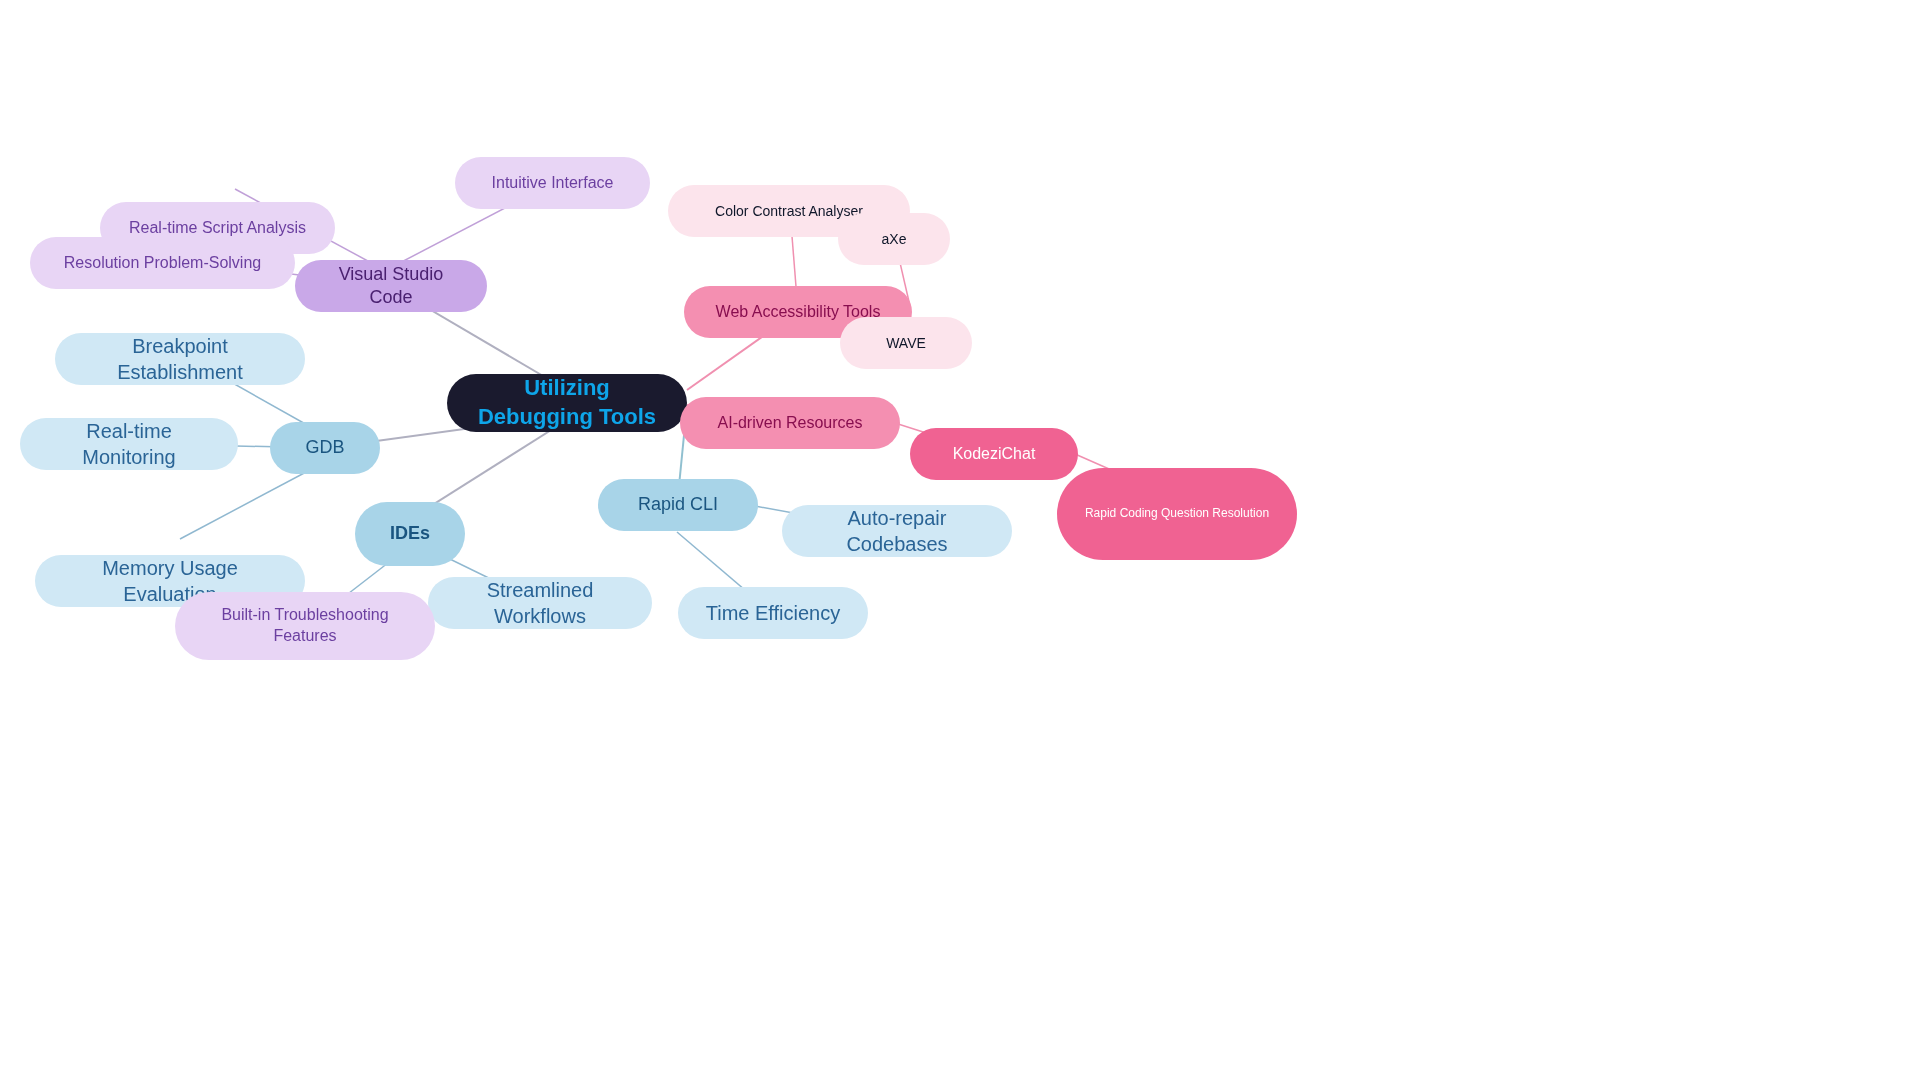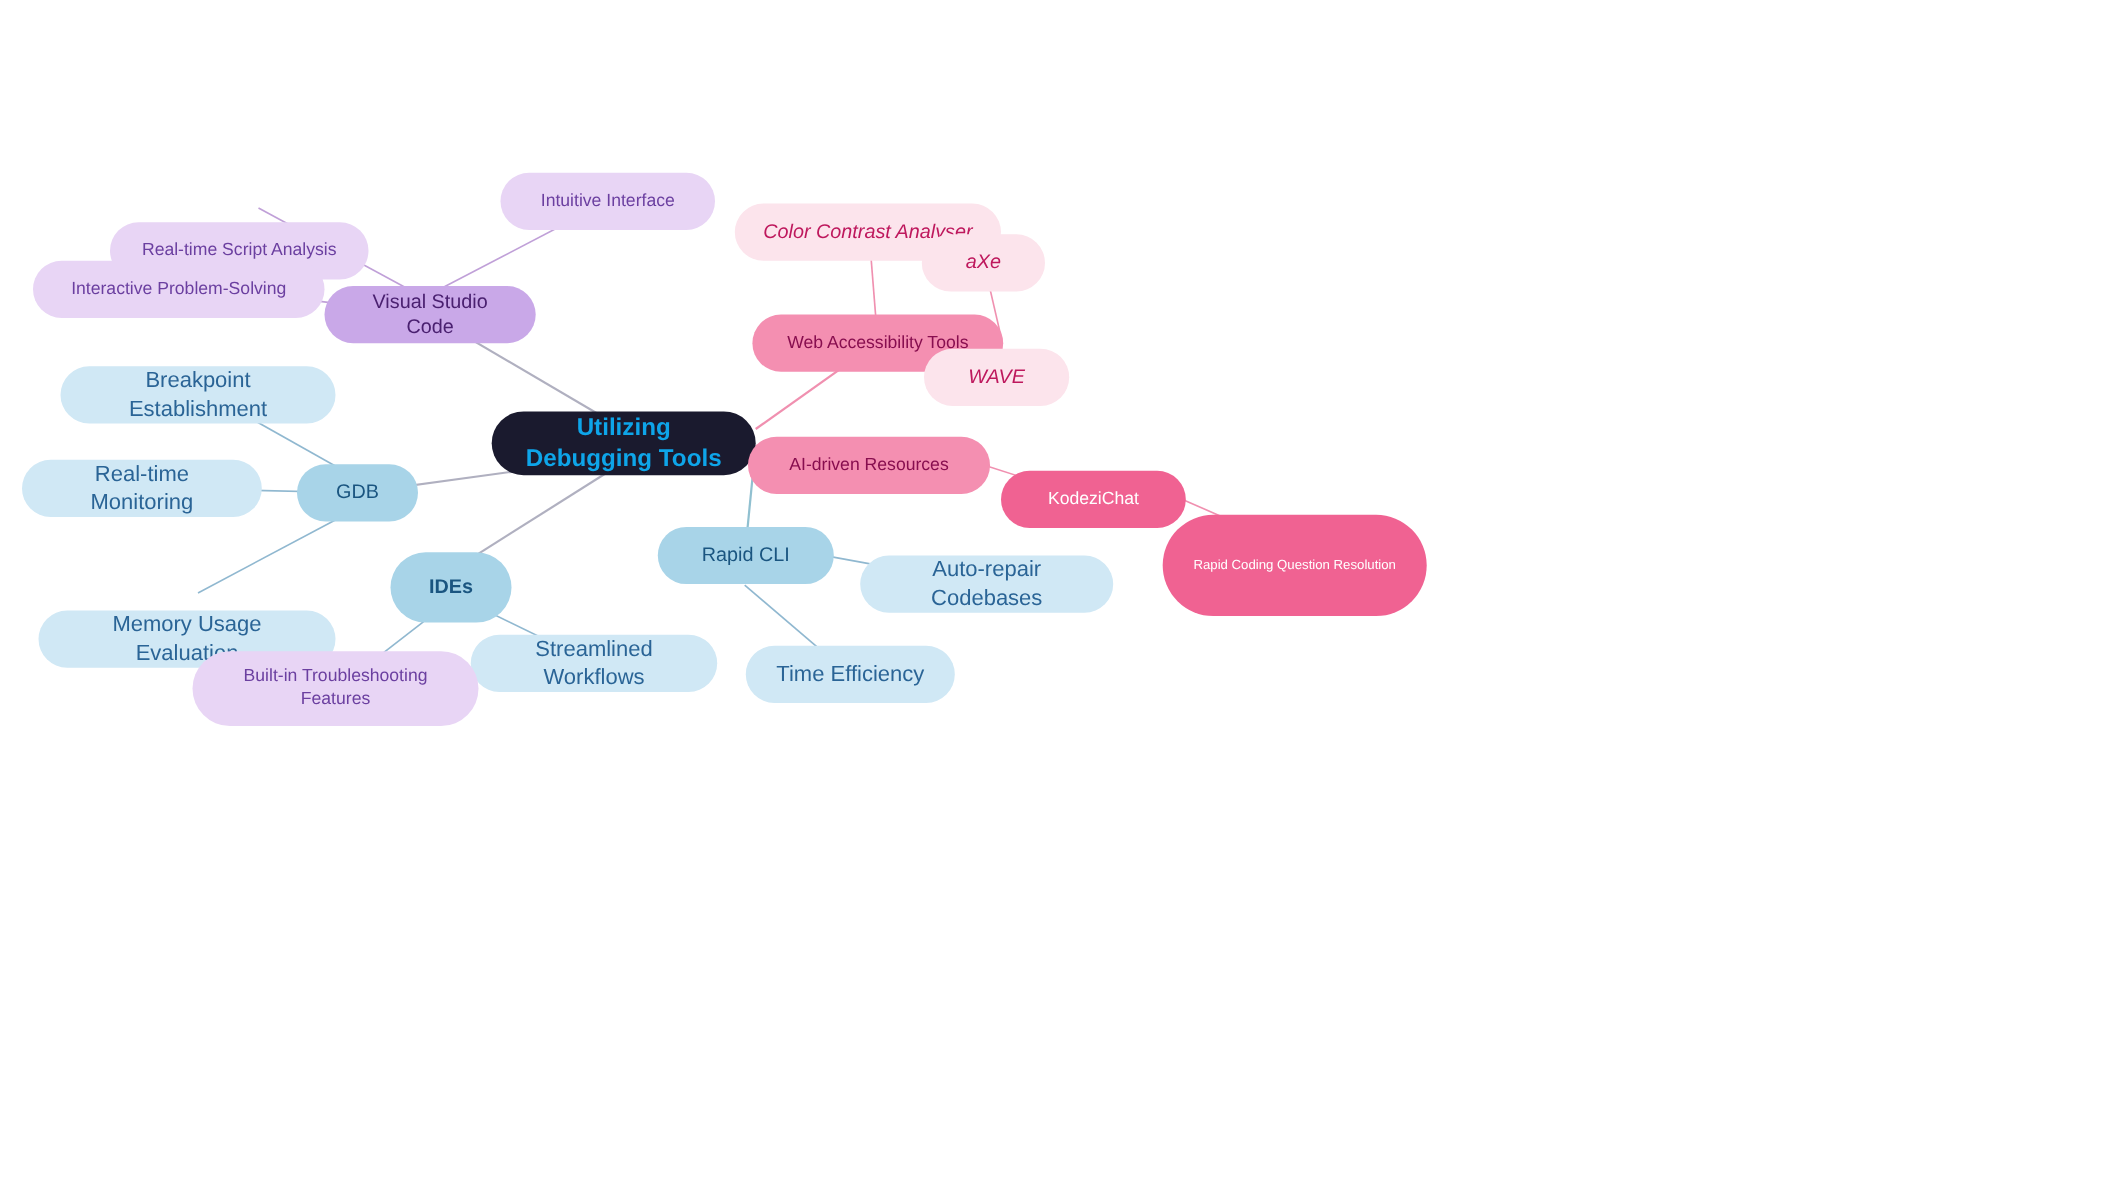--- a/index.html
+++ b/index.html
@@ -60,23 +60,22 @@
       color: #1a5580;
       font-size: 18px;
     }
     .node-pink {
       background: #f48fb1;
       color: #880e4f;
       font-size: 16px;
     }
     .node-pink-light {
       background: #fce4ec;
-      color: #be185d;
-      font-size: 18px;
-      font-style: italic;
+      color: #0f172a;
+      font-size: 14px;
     }
     .node-pink-bright {
       background: #f06292;
       color: #ffffff;
       font-size: 16px;
     }
   </style>
 </head>
 <body>
 
@@ -126,21 +125,21 @@
 </svg>
 
 <div class="node node-center" style="left: 447px; top: 374px; width: 240px; height: 58px;">Utilizing Debugging Tools</div>
 
 <div class="node node-purple-medium" style="left: 295px; top: 260px; width: 192px; height: 52px;">Visual Studio Code</div>
 
 <div class="node node-purple-light" style="left: 100px; top: 163px; width: 235px; height: 52px; margin-top: 39px;">Real-time Script Analysis</div>
 
 <div class="node node-purple-light" style="left: 455px; top: 157px; width: 195px; height: 52px;">Intuitive Interface</div>
 
-<div class="node node-purple-light" style="left: 30px; top: 237px; width: 265px; height: 52px;">Interactive Problem-Solving</div>
+<div class="node node-purple-light" style="left: 30px; top: 237px; width: 265px; height: 52px;">Resolution Problem-Solving</div>
 
 <div class="node node-blue-medium" style="left: 270px; top: 422px; width: 110px; height: 52px;">GDB</div>
 
 <div class="node node-blue-light" style="left: 55px; top: 333px; width: 250px; height: 52px;">Breakpoint Establishment</div>
 
 <div class="node node-blue-light" style="left: 20px; top: 418px; width: 218px; height: 52px;">Real-time Monitoring</div>
 
 <div class="node node-blue-light" style="left: 35px; top: 513px; width: 270px; height: 52px; margin-top: 42px;">Memory Usage Evaluation</div>
 
 <div class="node node-blue-medium" style="left: 355px; top: 502px; width: 110px; height: 64px; font-weight: bold;">IDEs</div>

